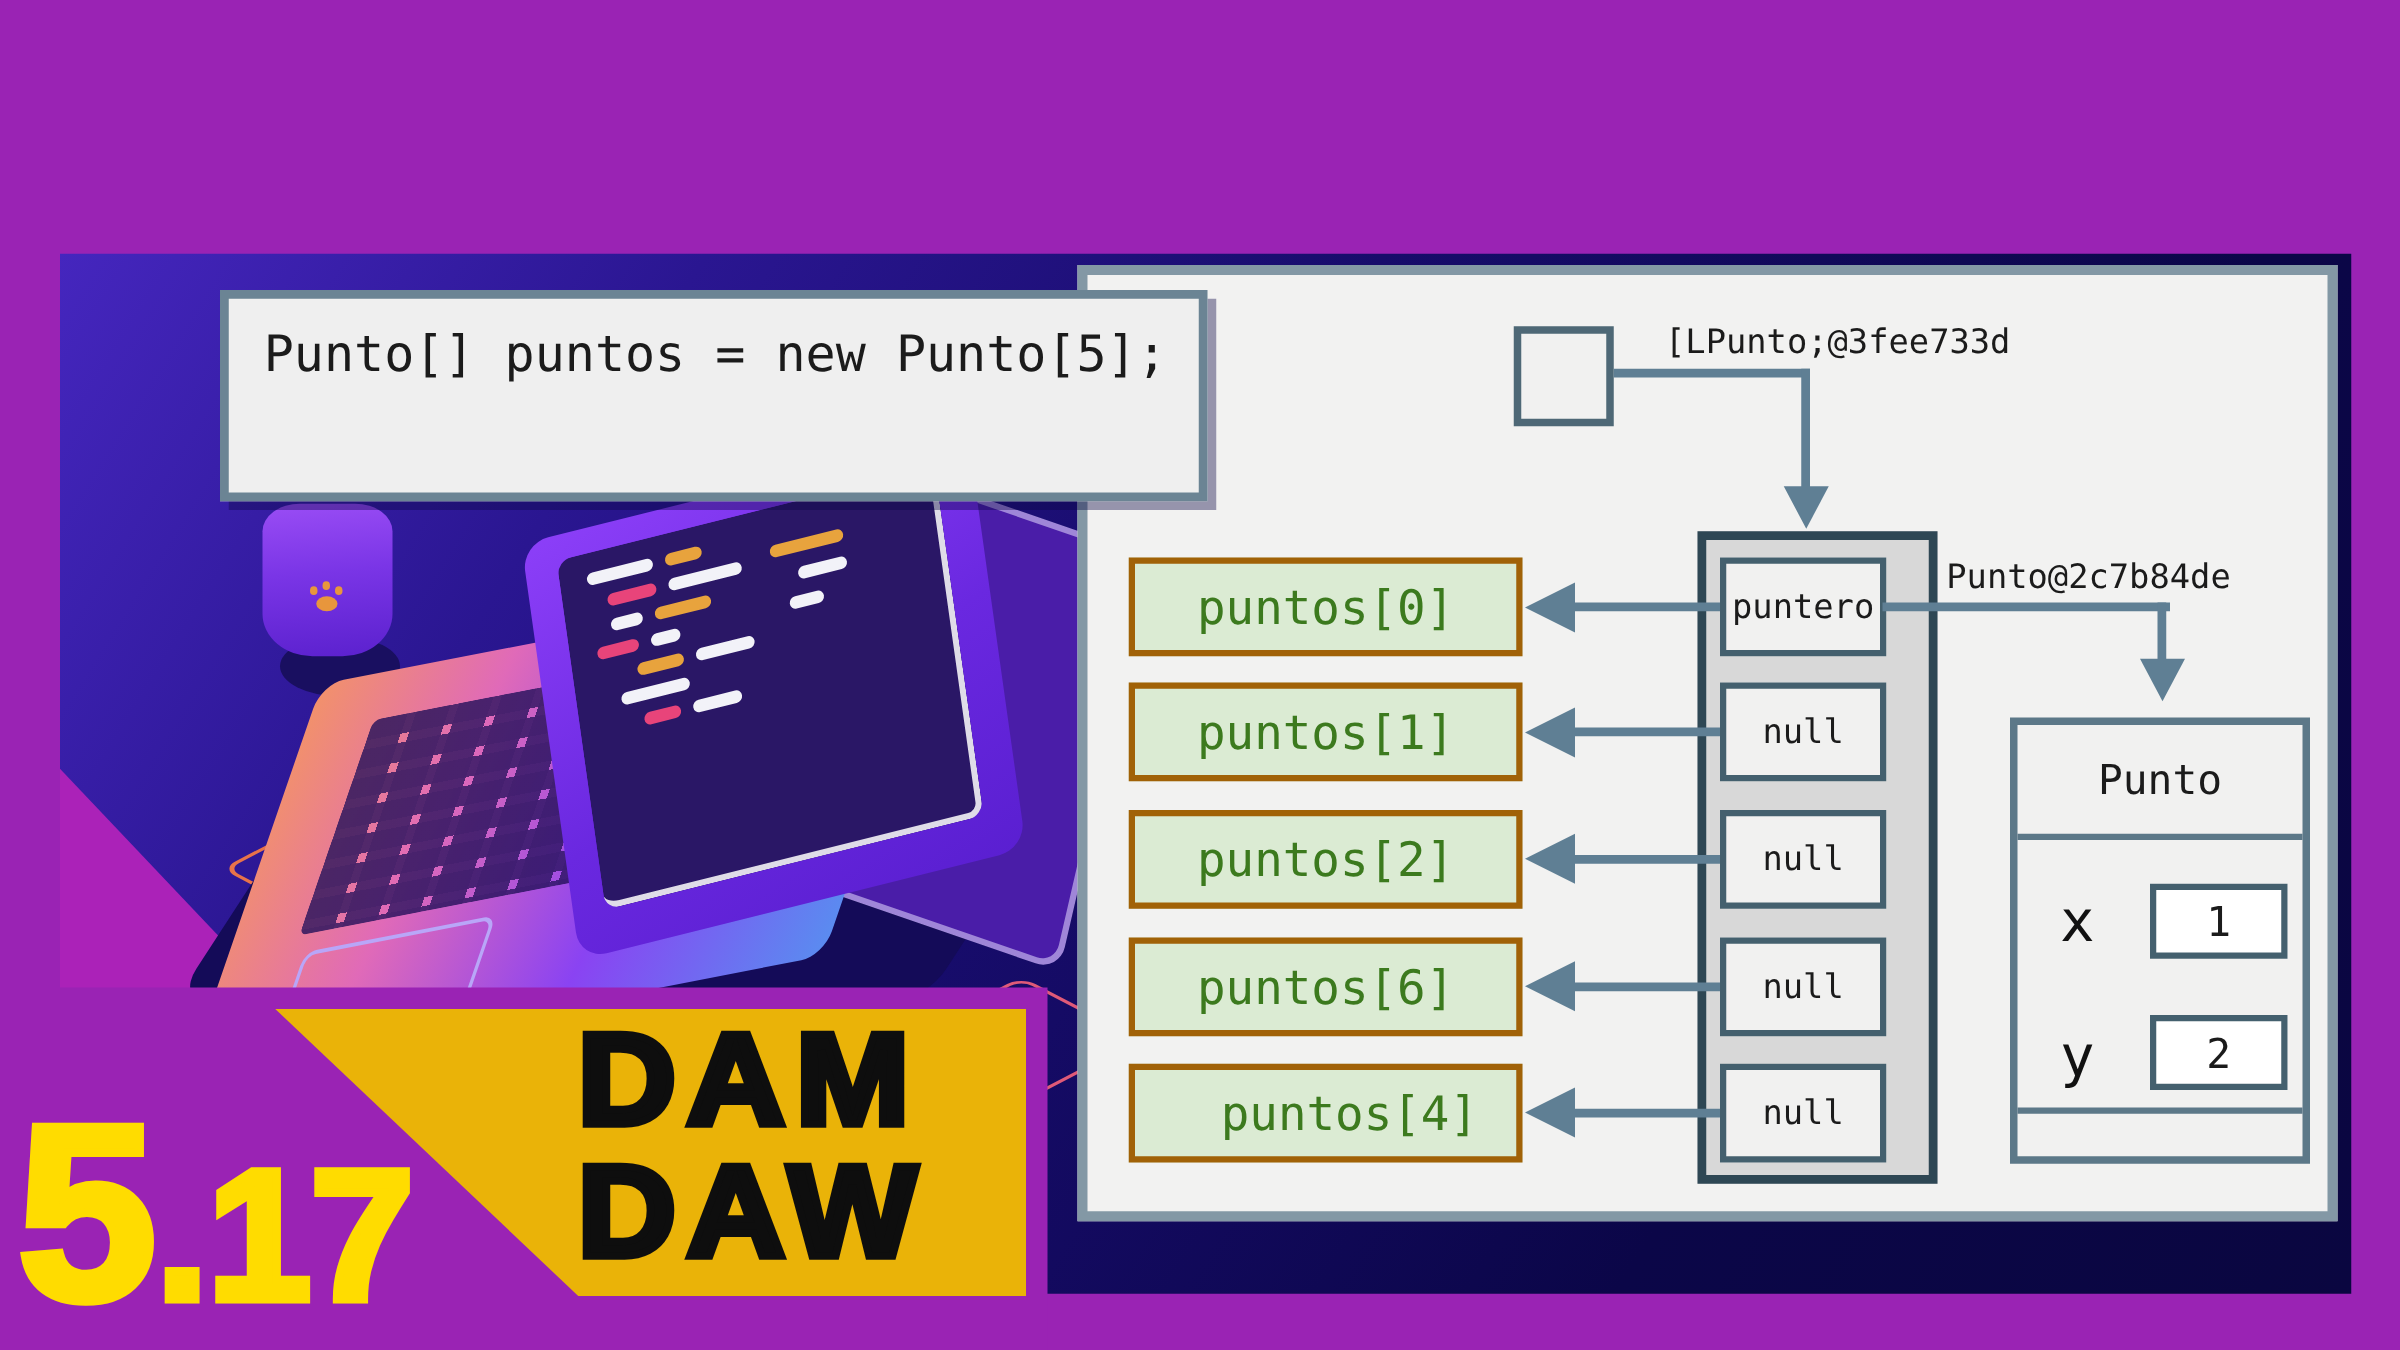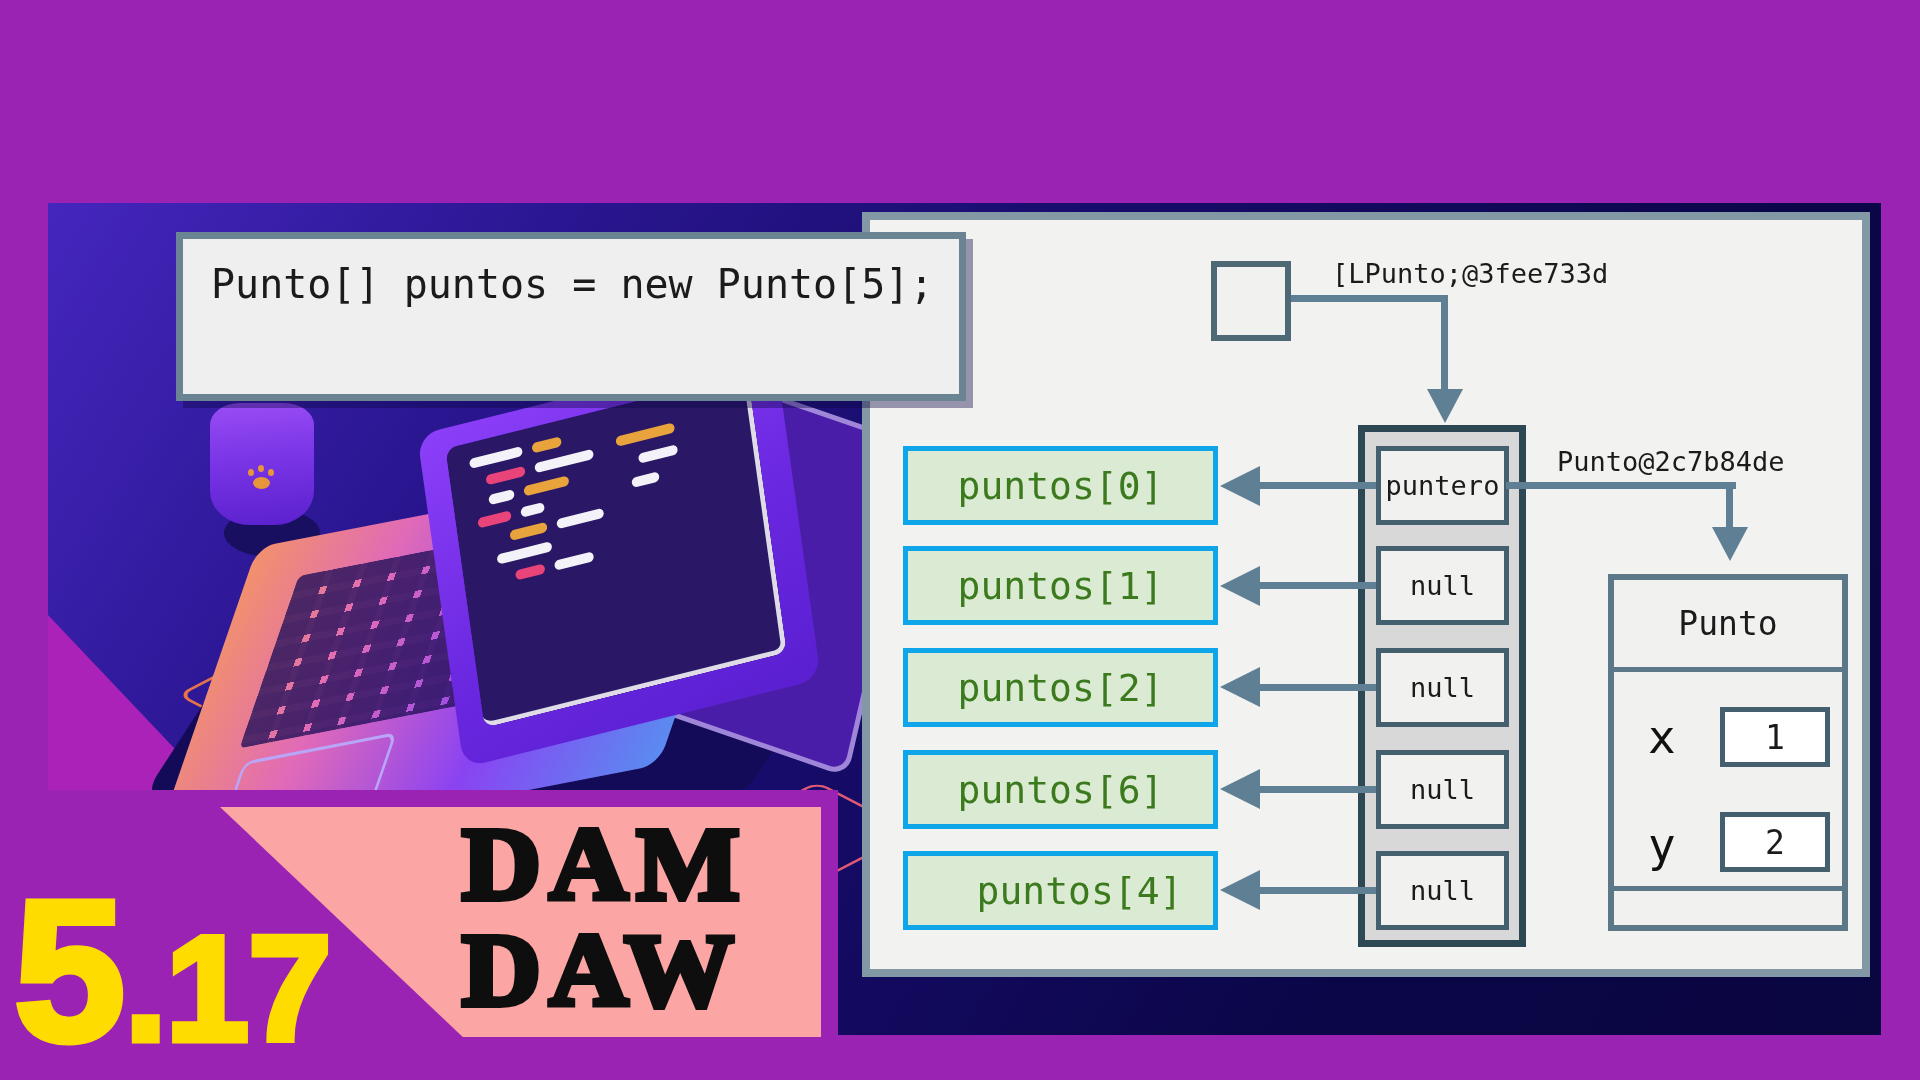--- a/index.html
+++ b/index.html
@@ -68,23 +68,22 @@
   .keys{
     position:absolute;left:56px;top:36px;right:46px;bottom:96px;opacity:.8;border-radius:6px;
     background-image:
       repeating-linear-gradient(rgba(35,16,90,.95) 0 15px, transparent 15px 22px),
       repeating-linear-gradient(90deg, rgba(35,16,90,.95) 0 28px, transparent 28px 35px);
   }
   .pad{position:absolute;left:66px;bottom:10px;width:150px;height:66px;border:3px solid #B9A6F8;border-radius:10px;}
   
   .purple-corner{position:absolute;left:48px;top:790px;width:790px;height:290px;background:#9A23B4;}
   .badge{
-    position:absolute;left:220px;top:807px;width:601px;height:230px;background:#fca5a5;
+    position:absolute;left:220px;top:807px;width:601px;height:230px;background:#eab308;
     clip-path:polygon(0 0,100% 0,100% 100%,40.4% 100%);
-    font-family:Liberation Serif, serif;
   }
   .badge-text{
     position:absolute;left:242px;top:4px;color:#0E0E0E;font-weight:bold;
     font-size:104px;line-height:106px;letter-spacing:8px;-webkit-text-stroke:6px #0E0E0E;
     transform:scaleX(1.05);transform-origin:left top;white-space:nowrap;
   }
   .episode{
     position:absolute;left:14px;bottom:30px;display:flex;align-items:flex-end;
     color:#FFDC00;font-weight:bold;-webkit-text-stroke:7px #FFDC00;white-space:nowrap;
   }
@@ -107,27 +106,27 @@
   .var-box{position:absolute;left:341px;top:41px;width:80px;height:80px;box-sizing:border-box;
     background:#F1F1F0;border:6px solid #4E6876;}
   .ref-label{position:absolute;font-size:27px;color:#1B1B1B;white-space:nowrap;}
   .ref1{left:462px;top:38px;}
   .ref2{left:687px;top:226px;}
   .hline,.vline{position:absolute;background:#5F7F94;}
   .arr-down{position:absolute;width:0;height:0;border-left:18px solid transparent;
     border-right:18px solid transparent;border-top:34px solid #5F7F94;}
   .arr-left{position:absolute;width:0;height:0;border-top:20px solid transparent;
     border-bottom:20px solid transparent;border-right:40px solid #5F7F94;}
-  .array-box{position:absolute;left:488px;top:205px;width:168px;height:522px;box-sizing:border-box;
+  .array-box{position:absolute;left:488px;top:205px;width:192px;height:522px;box-sizing:border-box;
     background:#D8D8D8;border:7px solid #2E4754;padding-left:48px;}
   .cell{position:absolute;left:11px;width:133px;height:79px;box-sizing:border-box;
     background:#F1F1F0;border:5px solid #44606E;display:flex;align-items:center;justify-content:center;
     font-size:27px;color:#1B1B1B;}
   .slot{position:absolute;left:33px;width:315px;height:79px;box-sizing:border-box;
-    background:#DBEBD3;border:5px solid #0ea5e9;display:flex;align-items:center;justify-content:center;
+    background:#DBEBD3;border:5px solid #a16207;display:flex;align-items:center;justify-content:center;
     font-size:38px;color:#3C7A1E;}
   .punto-box{position:absolute;left:738px;top:343px;width:240px;height:357px;box-sizing:border-box;
     background:#F1F1F0;border:6px solid #5C7888;margin-top:11px;}
   .punto-header{position:absolute;left:0;right:0;top:0;height:87px;display:flex;align-items:center;
     justify-content:center;font-size:33px;color:#1B1B1B;}
   .punto-div{position:absolute;left:0;right:0;height:5px;background:#5C7888;}
   .field-label{position:absolute;font-size:46px;color:#111;}
   .field-box{position:absolute;left:106px;width:110px;height:60px;box-sizing:border-box;background:#FFF;
     border:5px solid #44606E;display:flex;align-items:center;justify-content:center;
     font-size:33px;color:#1B1B1B;}

